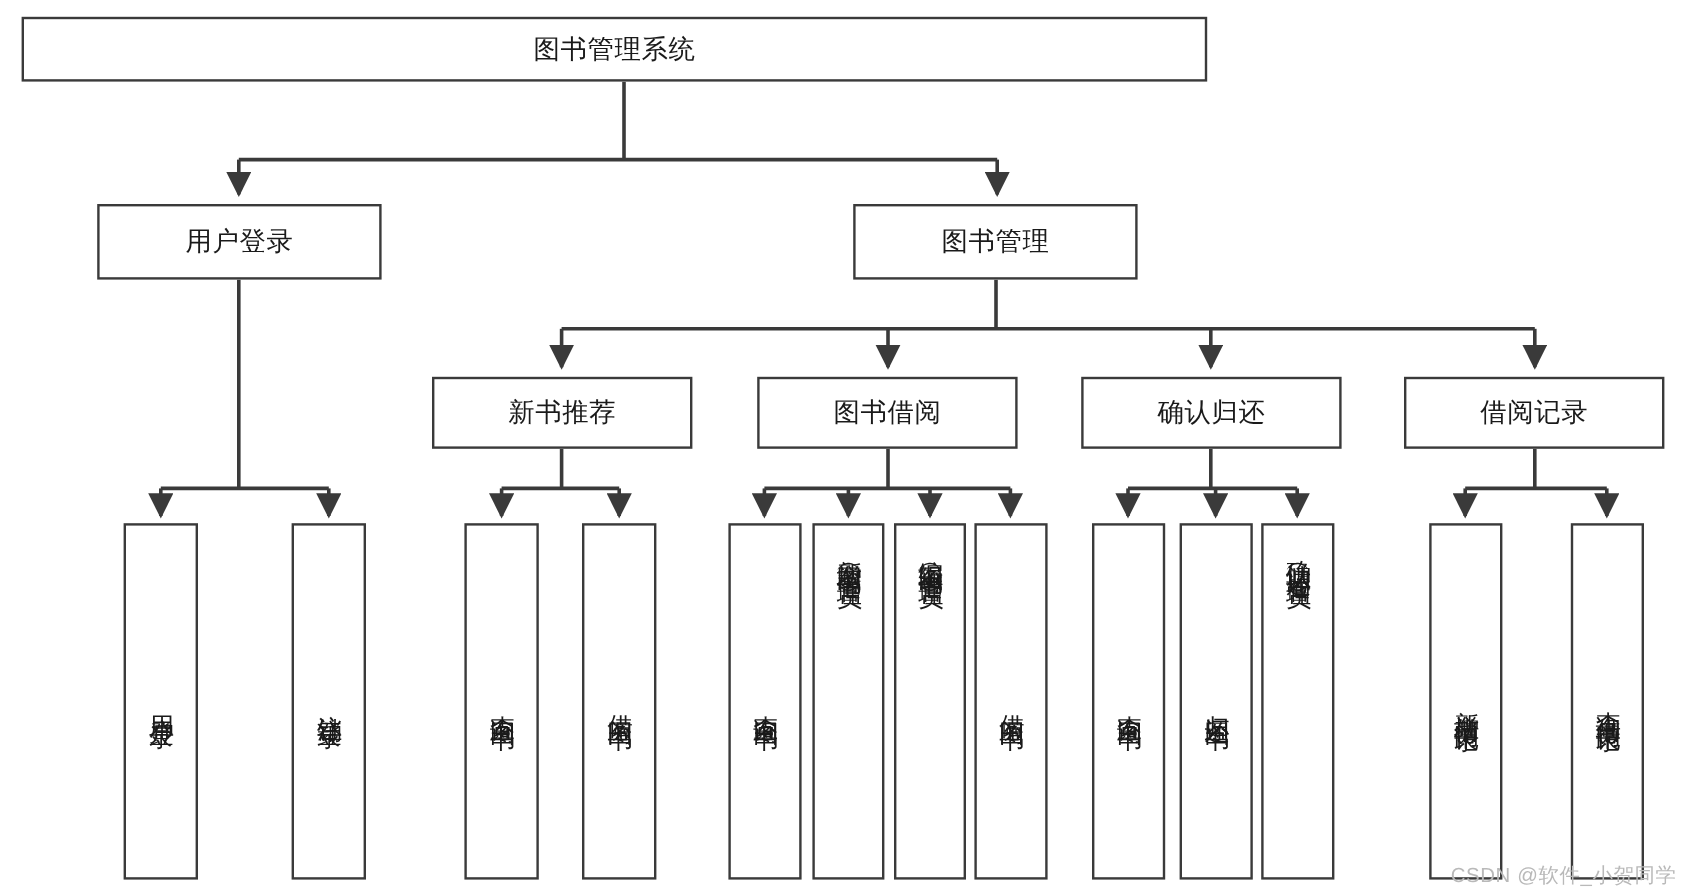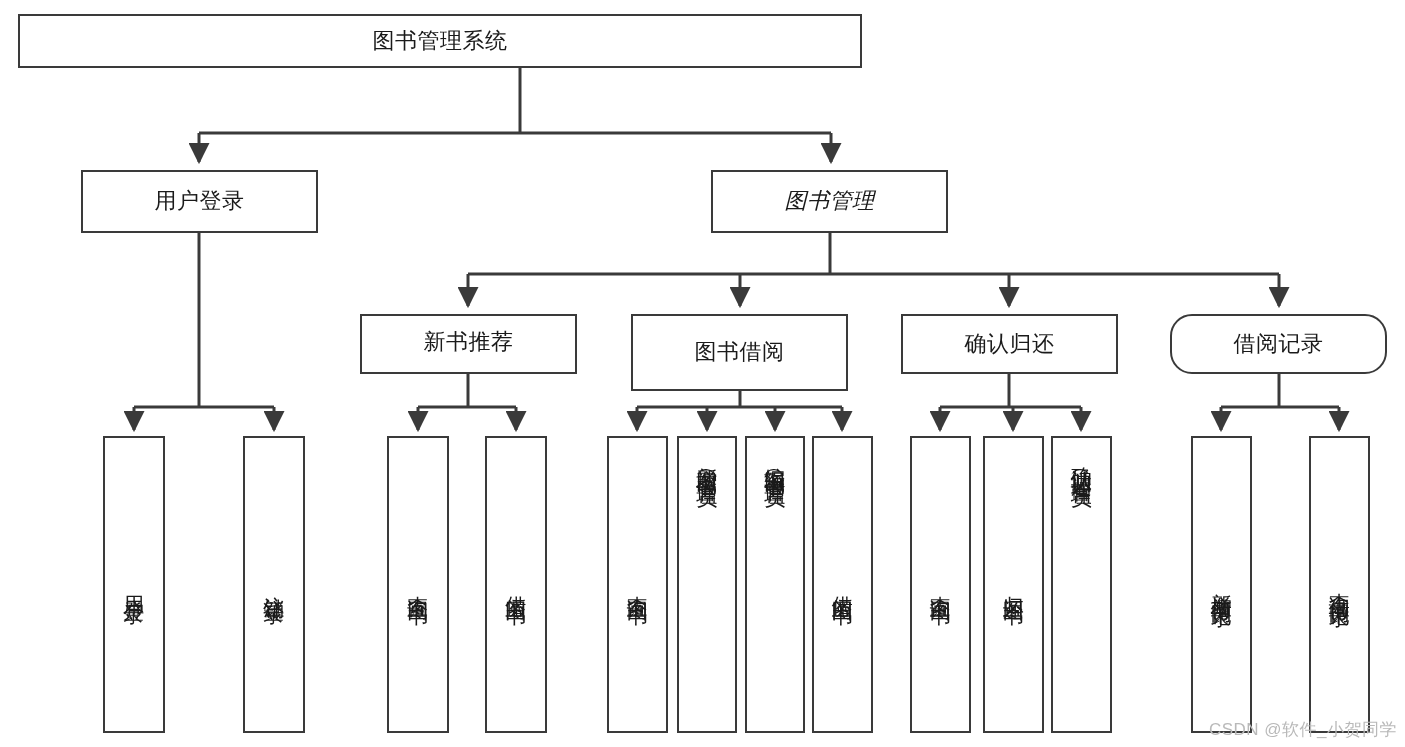--- a/index.html
+++ b/index.html
@@ -131,41 +131,41 @@
     </g>
 
     <g stroke="#3a3a3a" stroke-width="3" fill="none">
       <path d="M 1279 374 L 1279 407"></path>
       <path d="M 1221 407 L 1339 407"></path>
       <path d="M 1221 407 L 1221 430" marker-end="url(#arrow)"></path>
       <path d="M 1339 407 L 1339 430" marker-end="url(#arrow)"></path>
     </g>
   </svg>
 
-  <div class="node-box" style="left: 18px; top: 14px; width: 844px; height: 54px;">
+  <div class="node-box" style="left: 18px; top: 14px; width: 988px; height: 54px;">
     <span class="node-label">图书管理系统</span>
   </div>
 
   <div class="node-box" style="left: 81px; top: 170px; width: 237px; height: 63px;">
     <span class="node-label">用户登录</span>
   </div>
-  <div class="node-box" style="left: 711px; top: 170px; width: 237px; height: 63px; font-style: italic;">
+  <div class="node-box" style="left: 711px; top: 170px; width: 237px; height: 63px;">
     <span class="node-label">图书管理</span>
   </div>
 
-  <div class="node-box" style="left: 360px; top: 314px; width: 217px; height: 60px; font-family: Liberation Mono, monospace;">
+  <div class="node-box" style="left: 360px; top: 314px; width: 217px; height: 60px;">
     <span class="node-label">新书推荐</span>
   </div>
-  <div class="node-box" style="left: 631px; top: 314px; width: 217px; height: 77px;">
+  <div class="node-box" style="left: 631px; top: 314px; width: 217px; height: 60px;">
     <span class="node-label">图书借阅</span>
   </div>
   <div class="node-box" style="left: 901px; top: 314px; width: 217px; height: 60px;">
     <span class="node-label">确认归还</span>
   </div>
-  <div class="node-box" style="left: 1170px; top: 314px; width: 217px; height: 60px; border-radius: 22px;">
+  <div class="node-box" style="left: 1170px; top: 314px; width: 217px; height: 60px;">
     <span class="node-label">借阅记录</span>
   </div>
 
   <div class="node-box vertical centered" style="left: 103px; top: 436px; width: 62px; height: 297px;">
     <span class="node-label">用户登录</span>
   </div>
   <div class="node-box vertical centered" style="left: 243px; top: 436px; width: 62px; height: 297px;">
     <span class="node-label">注销登录</span>
   </div>
   <div class="node-box vertical centered" style="left: 387px; top: 436px; width: 62px; height: 297px;">

